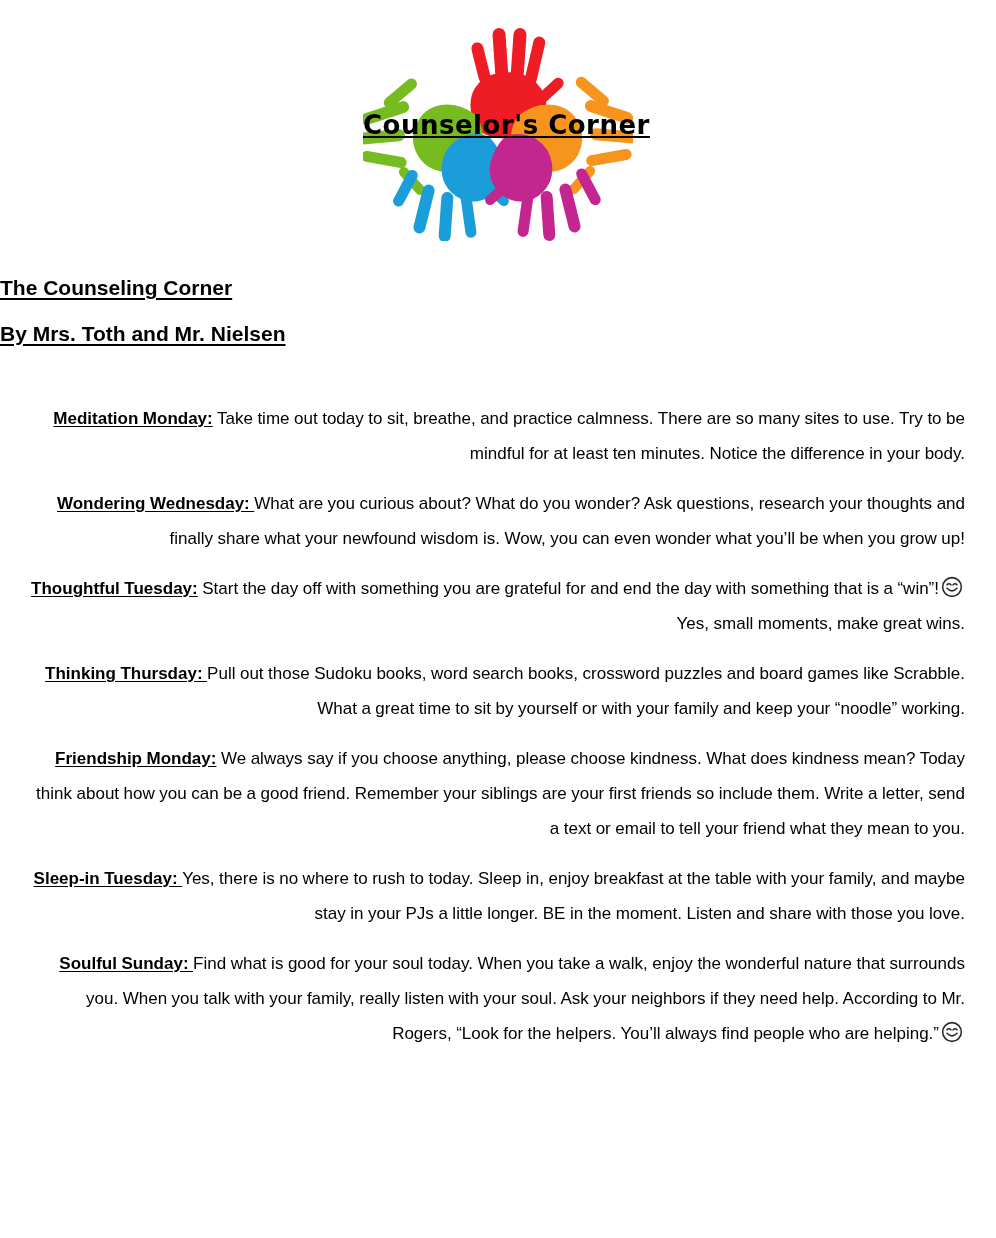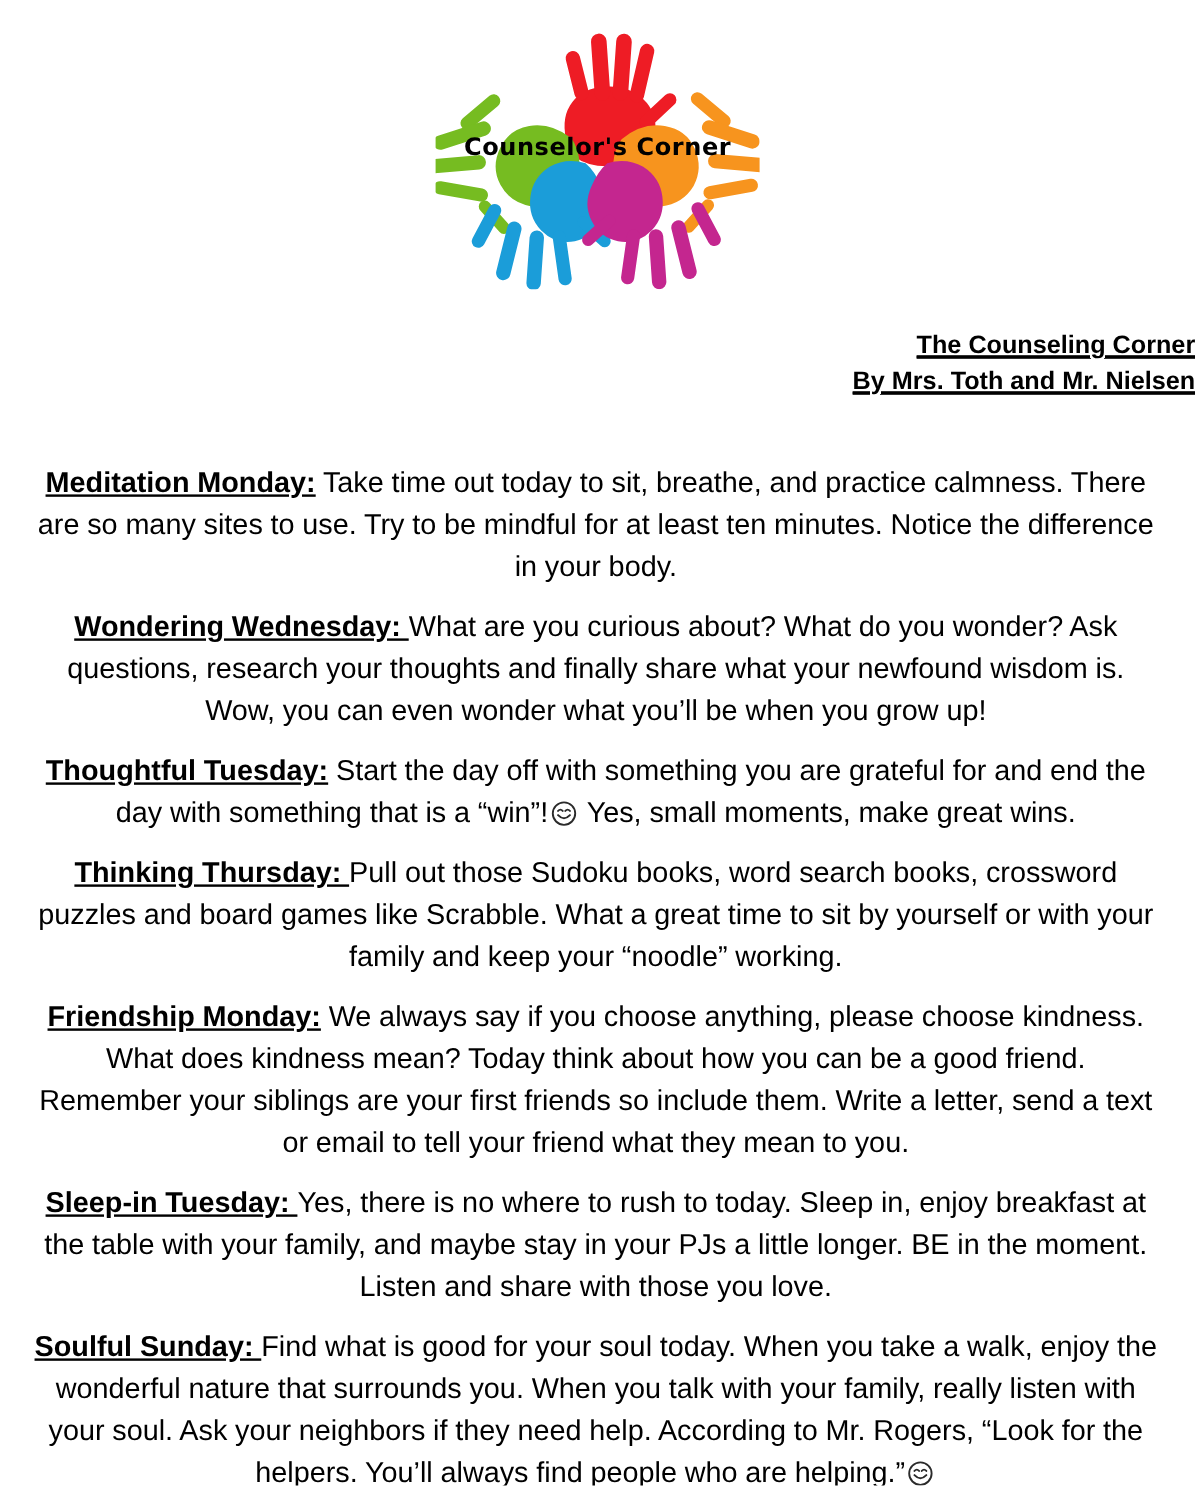--- a/index.html
+++ b/index.html
@@ -36,53 +36,53 @@
   }
   .logo svg { display: block; width: 270px; height: 225px; }
   .logo-wordmark {
     position: absolute;
     left: 0;
     top: 94px;
     width: 270px;
     text-align: center;
     font-family: "DejaVu Sans", sans-serif;
     font-weight: bold;
-    font-size: 20px;
+    font-size: 26px;
     letter-spacing: 0.5px;
     color: #000000;
     white-space: nowrap;
+    text-decoration: underline;
   }
 
   
   .doc-heading {
-    text-align: right;
+    text-align: left;
     font-weight: bold;
     font-size: 21px;
     line-height: 30px;
     margin: 0;
     padding: 0;
-    text-decoration: underline;
   }
   .doc-heading span {
     text-decoration: underline;
     text-underline-offset: 3px;
   }
   .heading-1 { margin-top: 32px; }
-  .heading-2 { }
+  .heading-2 { margin-top: 16px; }
 
   
   .body-block {
     margin: 0;
     padding: 52px 31px 0 28px;
   }
   .para {
-    font-size: 24px;
+    font-size: 17px;
     line-height: 35px;
     margin: 0 0 15px 0;
-    text-align: center;
+    text-align: right;
     word-spacing: -0.2px;
   }
   .para:last-child { margin-bottom: 0; }
   .label {
     font-weight: bold;
     text-decoration: underline;
     text-underline-offset: 2px;
   }
   .emoji {
     display: inline-block;

